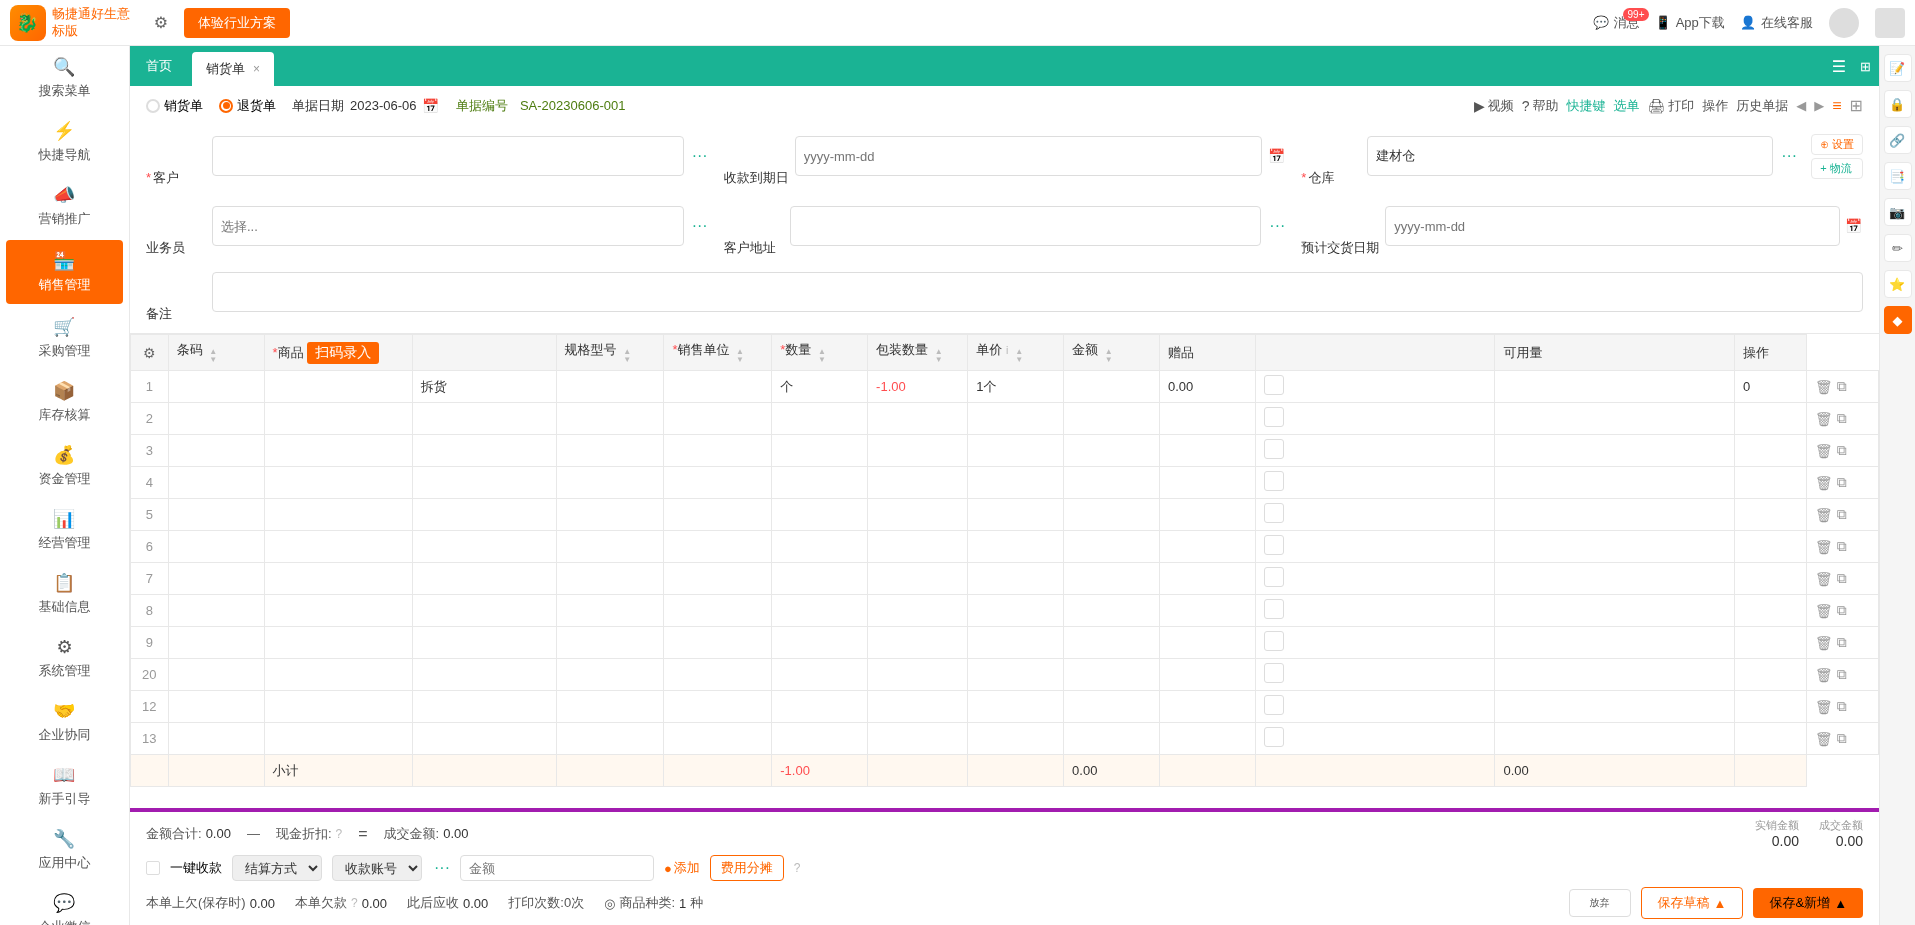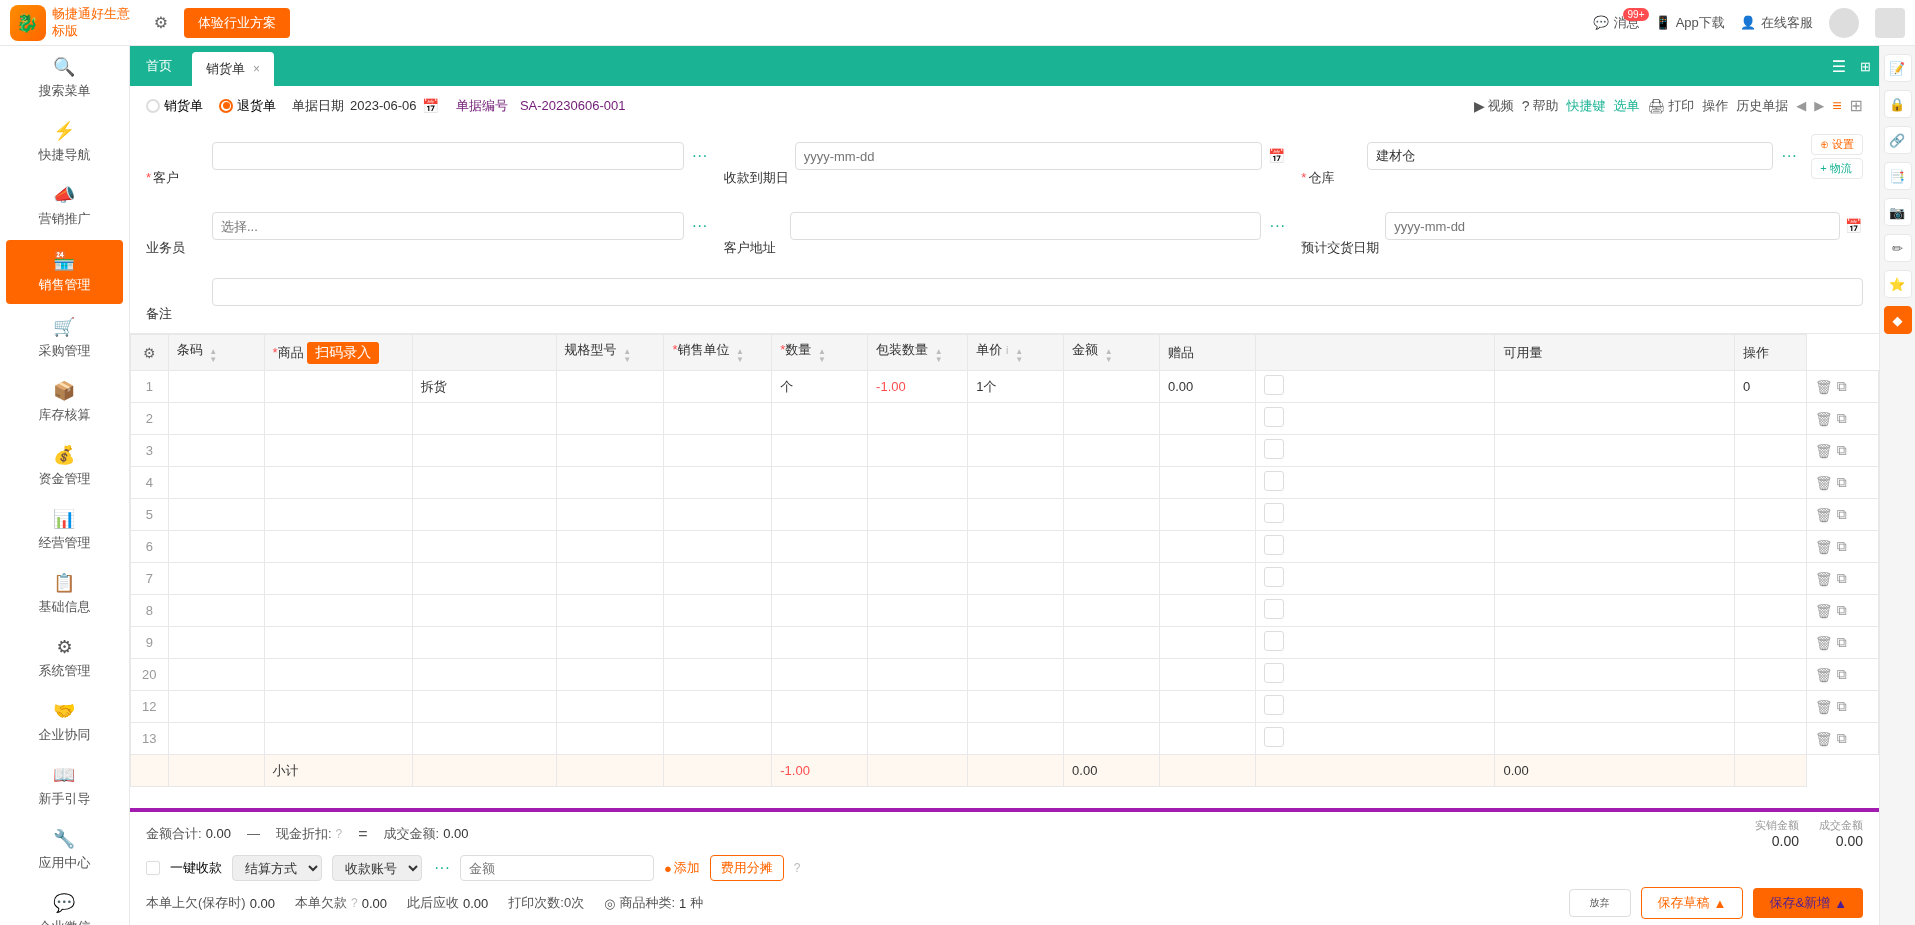--- a/index.html
+++ b/index.html
@@ -43,30 +43,30 @@
     
     .form-area { background: #fff; padding: 10px 16px; border-bottom: 1px solid #e8e8e8; flex-shrink: 0; }
     .form-header { display: flex; align-items: center; gap: 16px; margin-bottom: 10px; }
     .radio-group { display: flex; gap: 16px; align-items: center; }
     .radio-item { display: flex; align-items: center; gap: 4px; cursor: pointer; }
     .radio-dot { width: 14px; height: 14px; border-radius: 50%; border: 2px solid #ddd; display: flex; align-items: center; justify-content: center; }
     .radio-dot.active { border-color: #ff6600; }
     .radio-dot.active::after { content: ''; width: 7px; height: 7px; background: #ff6600; border-radius: 50%; }
     .form-date { display: flex; align-items: center; gap: 6px; color: #333; }
     .form-date-val { font-weight: 500; }
-    .form-no { display: flex; align-items: center; gap: 6px; color: #701a75; }
+    .form-no { display: flex; align-items: center; gap: 6px; color: #4d7c0f; }
     .toolbar-row { display: flex; align-items: center; gap: 8px; margin-left: auto; }
     .toolbar-btn { display: flex; align-items: center; gap: 3px; color: #555; cursor: pointer; font-size: 12px; }
     .toolbar-btn .tb-icon { font-size: 14px; }
 
     .form-fields { display: grid; grid-template-columns: 1fr 1fr 1fr; gap: 8px 16px; }
     .field-row { display: flex; align-items: center; gap: 6px; }
     .field-label { color: #333; white-space: nowrap; min-width: 60px; margin-top: 44px; }
     .field-label.required::before { content: '*'; color: #ff4d4f; margin-right: 2px; }
-    .field-input { flex: 1; border: 1px solid #ddd; border-radius: 4px; padding: 4px 8px; height: 28px; color: #333; background: #fff; }
+    .field-input { flex: 1; border: 1px solid #ddd; border-radius: 4px; padding: 4px 8px; height: 40px; color: #333; background: #fff; }
     .field-input.placeholder { color: #bbb; }
     .field-dots { color: #1ab394; cursor: pointer; font-size: 16px; margin-left: 2px; }
     .field-cal { color: #888; cursor: pointer; font-size: 14px; }
 
     .remark-row { display: flex; align-items: center; gap: 6px; margin-top: 4px; }
 
     
     .table-section { flex: 1; overflow: hidden; display: flex; flex-direction: column; background: #fff; margin: 0; }
     .table-container { flex: 1; overflow-y: auto; overflow-x: hidden; }
     table { width: 100%; border-collapse: collapse; }
@@ -103,21 +103,21 @@
     .footer-item { display: flex; align-items: center; gap: 4px; color: #555; font-size: 12px; }
     .footer-val { color: #333; }
     .footer-right { display: flex; align-items: center; gap: 10px; }
     .summary-amounts { display: flex; gap: 20px; align-items: center; }
     .amount-item { display: flex; flex-direction: column; align-items: flex-end; }
     .amount-label { color: #999; font-size: 11px; }
     .amount-val { color: #333; font-size: 14px; font-weight: 500; }
 
     .btn-abandon { border: 1px solid #ddd; background: white; color: #555; border-radius: 4px; padding: 6px 20px; cursor: pointer; font-size: 10px; }
     .btn-draft { border: 1px solid #ff6600; color: #ff6600; background: white; border-radius: 4px; padding: 6px 16px; cursor: pointer; font-size: 13px; display: flex; align-items: center; gap: 4px; }
-    .btn-save { background: #ff6600; color: #4c1d95; border: none; border-radius: 4px; padding: 6px 16px; cursor: pointer; font-size: 13px; display: flex; align-items: center; gap: 4px; }
+    .btn-save { background: #ff6600; color: #000000; border: none; border-radius: 4px; padding: 6px 16px; cursor: pointer; font-size: 13px; display: flex; align-items: center; gap: 4px; }
 
     
     .right-panel { width: 36px; background: #f5f5f5; border-left: 1px solid #e8e8e8; display: flex; flex-direction: column; align-items: center; padding: 8px 0; gap: 8px; flex-shrink: 0; }
     .rp-btn { width: 28px; height: 28px; background: white; border: 1px solid #e8e8e8; border-radius: 4px; display: flex; align-items: center; justify-content: center; cursor: pointer; color: #666; font-size: 13px; }
     .rp-btn.active { background: #ff6600; color: white; border-color: #ff6600; }
     .float-btn { background: white; border: 1px solid #e8e8e8; border-radius: 4px; padding: 4px 8px; cursor: pointer; color: #ff6600; font-size: 12px; display: flex; align-items: center; gap: 3px; white-space: nowrap; }
     .float-btn-blue { background: white; border: 1px solid #e8e8e8; border-radius: 4px; padding: 4px 8px; cursor: pointer; color: #1ab394; font-size: 12px; display: flex; align-items: center; gap: 3px; white-space: nowrap; }
 
     .col-barcode { width: 80px; }
     .col-product { width: 120px; }

